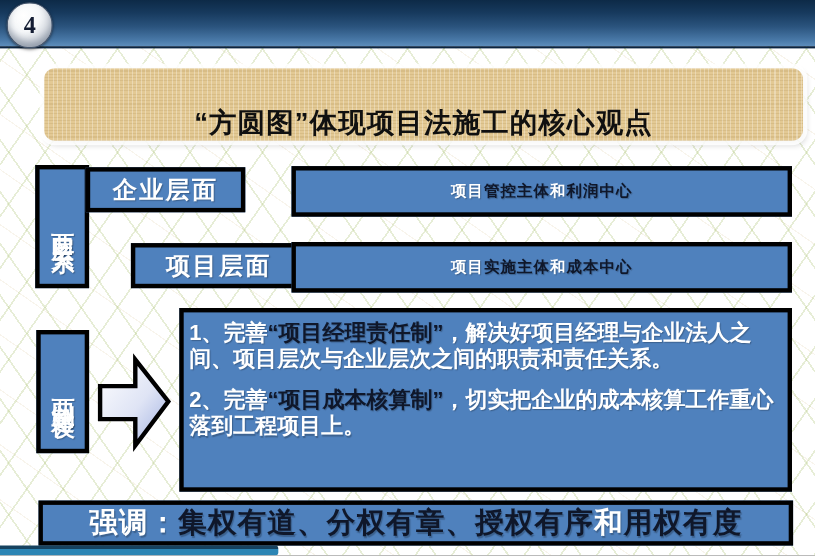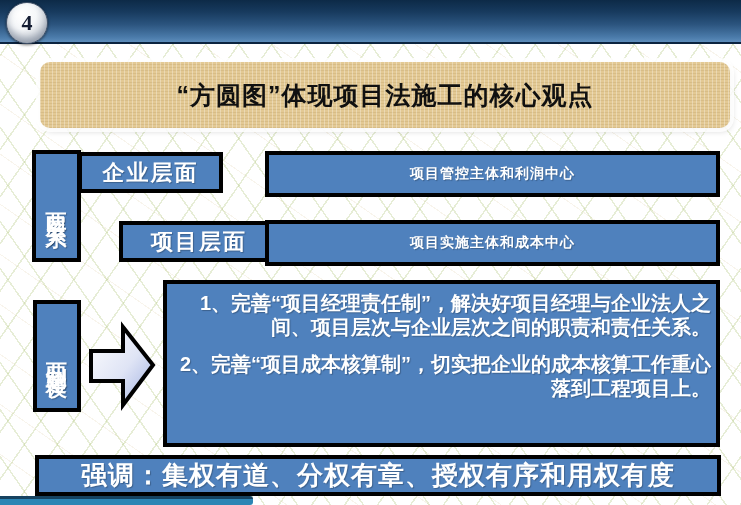--- a/index.html
+++ b/index.html
@@ -32,46 +32,46 @@
     white-space:nowrap;
   }
   
   .banner{
     position:absolute;left:40px;top:62px;width:690px;height:66px;border-radius:10px;
     background-color:#e3c994;
     background-image:
       repeating-linear-gradient(90deg, rgba(255,255,255,0.30) 0 1px, transparent 1px 4px),
       repeating-linear-gradient(0deg, rgba(156,124,62,0.16) 0 1px, transparent 1px 3px);
     box-shadow:0 0 0 4px rgba(255,255,255,0.85), 2px 3px 6px rgba(0,0,0,0.18);
-    display:flex;align-items:center;justify-content:center;
+    display:flex;align-items:flex-end;justify-content:center;
     font-size:25px;font-weight:bold;color:#101010;letter-spacing:1px;white-space:nowrap;
   }
   
   .box{
     position:absolute;background:#4f81bd;border:4px solid #000;box-sizing:border-box;
     display:flex;align-items:center;justify-content:center;
     color:#fff;font-weight:bold;text-shadow:1px 1px 1px rgba(0,0,0,0.25);
   }
   .vlabel{writing-mode:vertical-rl;text-orientation:upright;font-size:21px;letter-spacing:5px;line-height:1;}
-  .hl{color:#ffffff;}
+  .hl{color:#0f172a;}
   .row-left{font-size:22px;letter-spacing:2px;}
   .row-right{font-size:14px;letter-spacing:1px;white-space:nowrap;}
   #label-layers{left:32px;top:150px;width:49px;height:112px;}
   #row1-left{left:78px;top:152px;width:145px;height:41px;}
   #row1-right{left:265px;top:151px;width:455px;height:46px;}
   #row2-left{left:95px;top:221px;width:160px;height:41px;margin-left:24px;}
   #row2-right{left:265px;top:220px;width:455px;height:46px;}
   #label-systems{left:33px;top:300px;width:48px;height:112px;}
   
   .arrow-wrap{position:absolute;left:88px;top:318px;width:68px;height:95px;}
   
   #content-box{
     left:163px;top:280px;width:557px;height:167px;
     display:block;padding:7px 5px;box-sizing:border-box;
-    font-size:20px;line-height:1.22;text-align:right;
+    font-size:20px;line-height:1.22;text-align:left;
   }
   #content-box p{margin:0 0 12px 0;}
   #content-box p:last-child{margin:0;}
   
   #footer-box{left:35px;top:455px;width:686px;height:41px;font-size:26px;white-space:nowrap;letter-spacing:1px;}
   
   .bottom-accent{
     position:absolute;left:0;top:496px;width:253px;height:9px;
     background:linear-gradient(180deg,#16425f 0%,#16425f 30%,#2c85b4 30%,#2c85b4 100%);
     border-radius:0 3px 3px 0;

